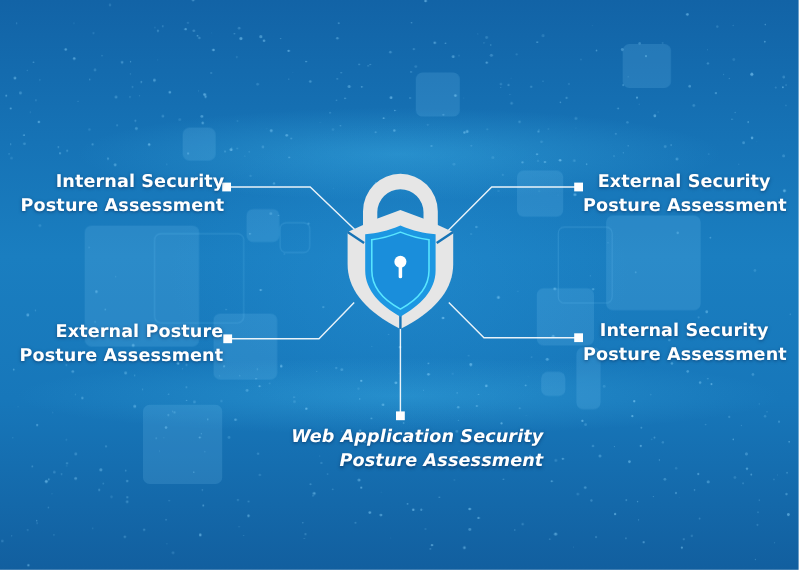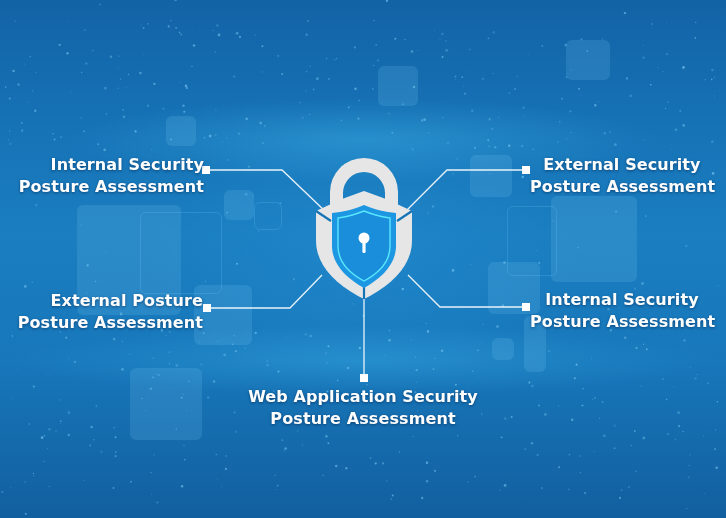--- a/index.html
+++ b/index.html
@@ -13,21 +13,21 @@
       linear-gradient(180deg, #1263a6 0%, #1673b6 25%, #1a7ec0 45%, #1777ba 70%, #125f9f 100%);
   }
   .dots { position:absolute; inset:0; pointer-events:none; }
   .tile { position:absolute; border-radius:6px; background:rgba(120,200,245,0.18); }
   .tile.outline { background:transparent; border:1px solid rgba(120,200,245,0.22); }
   .label {
     position:absolute; color:#ffffff; font-weight:bold; font-size:16px; line-height:22px;
     text-shadow: 0 1px 3px rgba(0,30,70,0.55); letter-spacing:0.1px; white-space:nowrap;
   }
   .label.right { text-align:right; }
-  .label.center { text-align:center; }
+  .label.center { text-align:right;font-style:italic; }
   .label span { display:block; }
   .wires { position:absolute; inset:0; pointer-events:none; }
   .node { position:absolute; width:8px; height:8px; background:#ffffff; }
 </style>
 </head>
 <body>
 
 <div class="canvas">
 
   <svg class="dots" width="726" height="518" viewBox="0 0 726 518">

